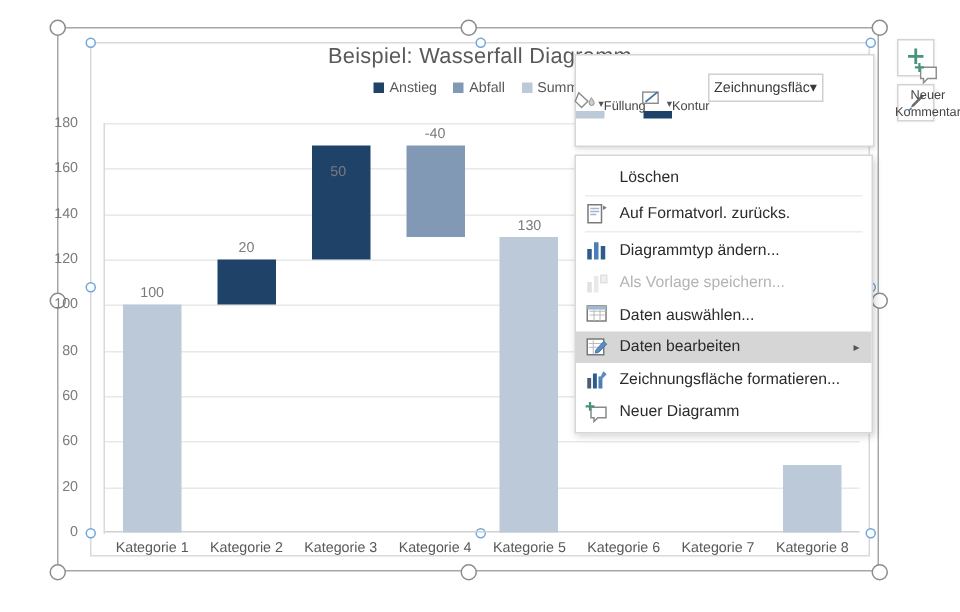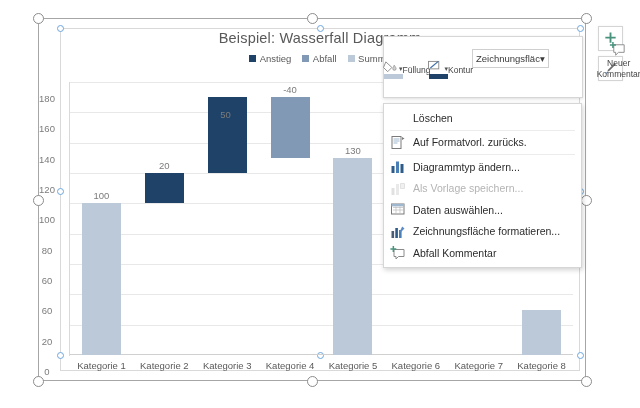--- a/index.html
+++ b/index.html
@@ -28,21 +28,21 @@
     font-size:14.5px;color:#595959;letter-spacing:.2px;}
   #legend{position:absolute;left:60px;top:53px;width:520px;display:flex;justify-content:center;gap:11px;font-size:9.5px;color:#595959;}
   .lg-item{display:flex;align-items:center;gap:3.5px;}
   .lg-swatch{width:7px;height:7px;display:inline-block;}
 
   
   #plot{position:absolute;left:70px;top:82px;width:503px;height:273px;}
   .gridline{position:absolute;left:0;width:100%;height:1px;background:#e8e8e8;}
   #axis-base{position:absolute;left:0;bottom:0;width:100%;height:1.5px;background:#d0d0d0;}
   #y-axis-line{position:absolute;left:69px;top:82px;width:1px;height:274px;background:#d9d9d9;}
-  .ytick{position:absolute;right:0;width:34px;text-align:center;font-size:9.5px;color:#7b7b7b;transform:translateY(-50%);margin-top:16px;}
+  .ytick{position:absolute;right:12px;width:34px;text-align:right;font-size:9.5px;color:#7b7b7b;transform:translateY(-50%);}
   #ylabels{position:absolute;left:30px;top:82px;width:34px;height:273px;}
   .bar{position:absolute;bottom:0;}
   .barlabel{position:absolute;font-size:9.5px;color:#7b7b7b;text-align:center;}
   #xlabels{position:absolute;left:70px;top:360px;width:503px;height:16px;display:flex;}
   .xlabel{flex:1;text-align:center;font-size:9.5px;color:#595959;}
 
   
   .side-btn{position:absolute;width:25px;height:25px;background:#ffffff;border:1px solid #d4d4d4;
     box-sizing:border-box;display:flex;align-items:center;justify-content:center;box-shadow:0 0 2px rgba(0,0,0,.06);}
   #btn-elements{left:598px;top:26px;}
@@ -243,29 +243,38 @@
     </div>
     <div class="cm-item">
       <span class="cm-icon"><svg width="16" height="15" viewBox="0 0 16 15">
           <rect x="1.5" y="2" width="12.5" height="10" fill="#fff" stroke="#7a7a7a"></rect>
           <rect x="1.5" y="2" width="12.5" height="2.4" fill="#9fb8cf"></rect>
           <path d="M3 5.5h11M3 8h11M6 4.5v7.5M10 4.5v7.5" stroke="#bbb" stroke-width=".7"></path>
           <path d="M8.5 9h6v5.5h-6z" fill="#d9534f" opacity=".0"></path>
         </svg></span>
       <span class="cm-label">Daten auswählen...</span>
     </div>
+    <div class="cm-item sel">
+      <span class="cm-icon"><svg width="16" height="15" viewBox="0 0 16 15">
+          <rect x="1.5" y="2" width="11" height="10.5" fill="#fff" stroke="#7a7a7a"></rect>
+          <path d="M2.5 5h10M2.5 7.5h10M5.5 3v9" stroke="#bbb" stroke-width=".7"></path>
+          <path d="M12.5 3.5 L14.5 5.5 L9 11 L6.8 11.4 L7.3 9.3 Z" fill="#5b8bc4" stroke="#3f6fa8" stroke-width=".6"></path>
+        </svg></span>
+      <span class="cm-label">Daten bearbeiten</span>
+      <span class="cm-sub">▸</span>
+    </div>
     <div class="cm-item">
       <span class="cm-icon"><svg width="16" height="15" viewBox="0 0 16 15">
           <rect x="1.5" y="7" width="2.6" height="7" fill="#4a5d75"></rect>
           <rect x="5.3" y="4" width="2.6" height="10" fill="#2E5C8A"></rect>
           <rect x="9" y="6" width="2.6" height="8" fill="#4a7fb5"></rect>
           <path d="M12.2 2.5 L14.5 4.5 L11 8 L9.6 8.4 L10 7 Z" fill="#5b8bc4"></path>
         </svg></span>
       <span class="cm-label">Zeichnungsfläche formatieren...</span>
     </div>
     <div class="cm-item">
       <span class="cm-icon"><svg width="16" height="15" viewBox="0 0 16 15">
           <path d="M4 4.5h10v7h-5.5l-2.5 2.5v-2.5H4z" fill="#fff" stroke="#8a8a8a"></path>
           <path d="M2.6 1 h1.5 v2.2 h2.2 v1.5 H4.1 v2.2 H2.6 V4.7 H.4 V3.2 h2.2 z" fill="#49937E"></path>
         </svg></span>
-      <span class="cm-label">Abfall Kommentar</span>
+      <span class="cm-label">Neuer Diagramm</span>
     </div>
   </div>
 
 </body></html>

